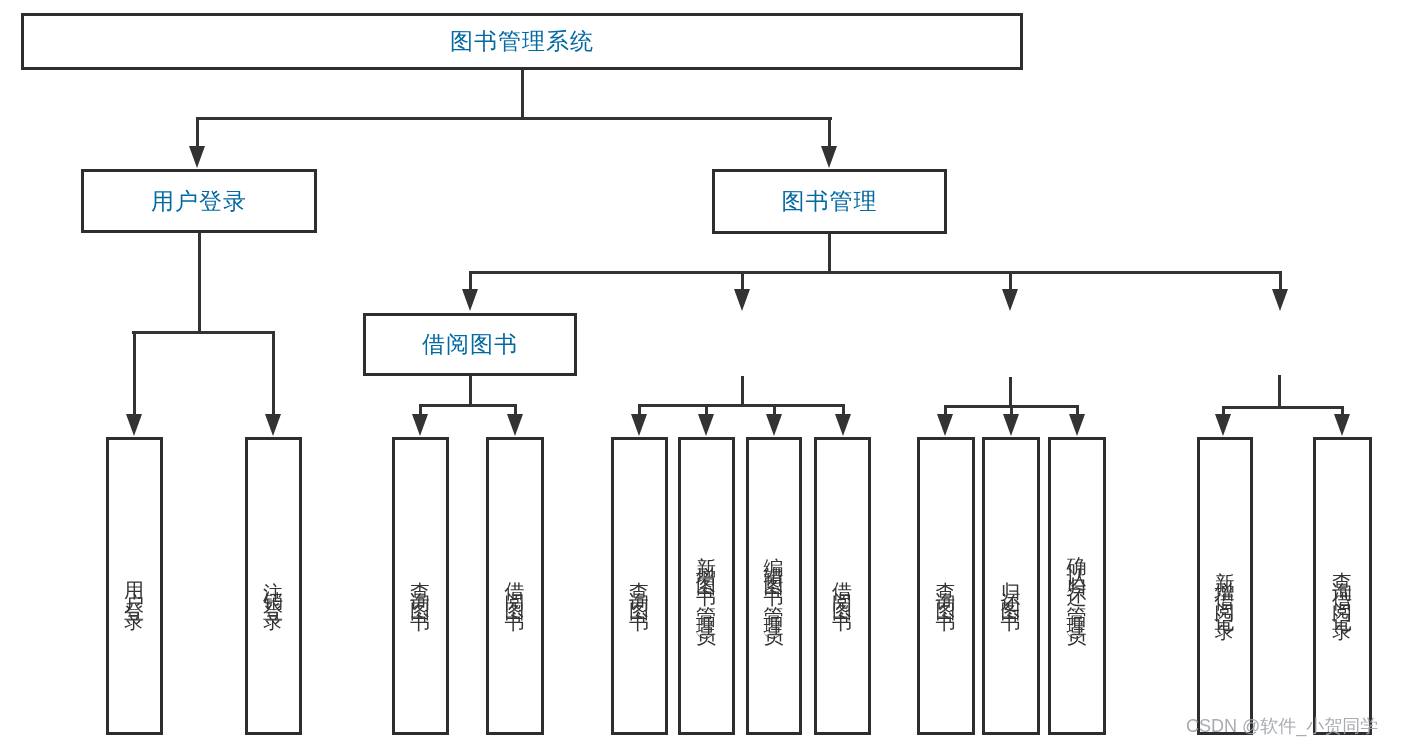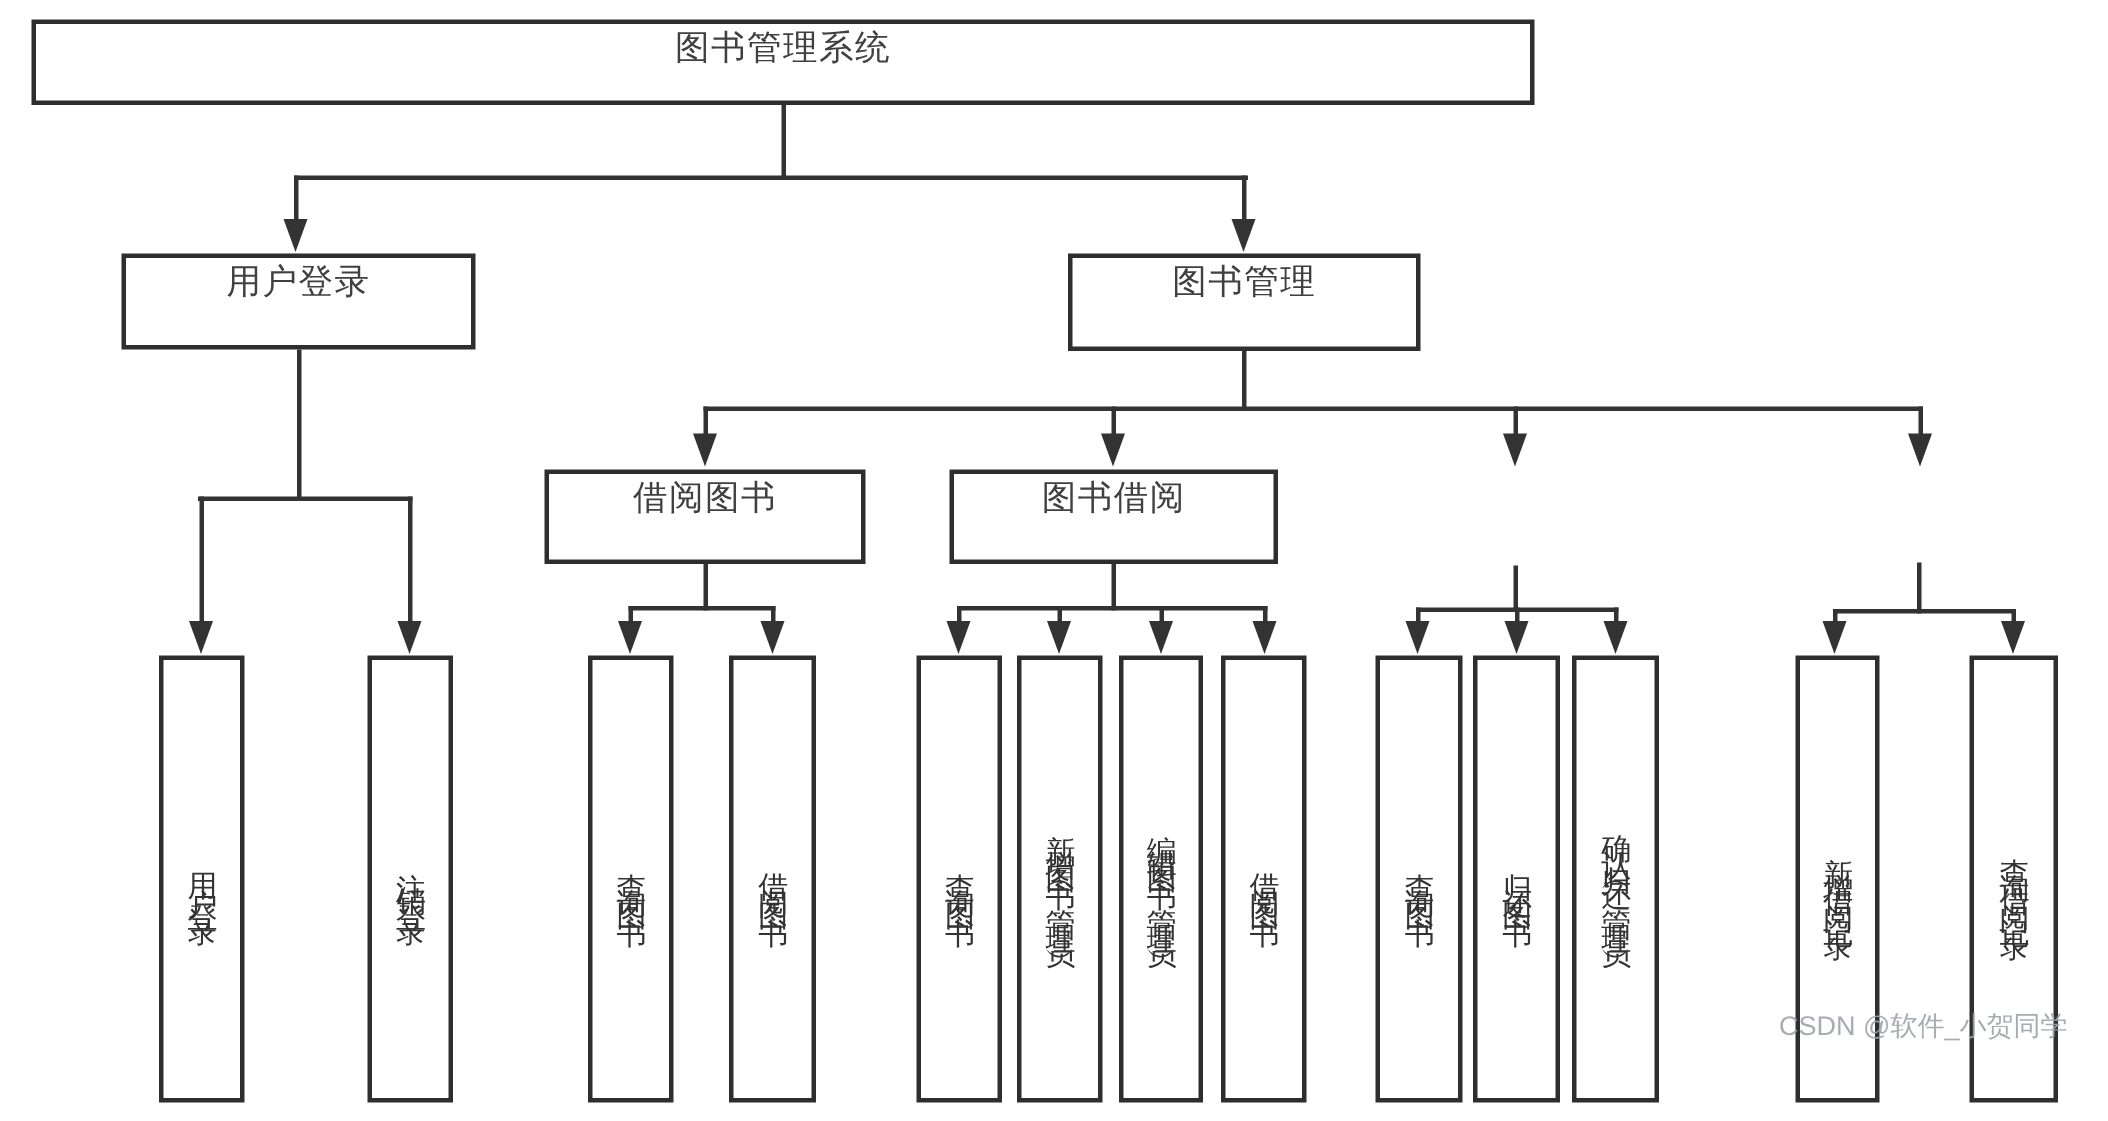--- a/index.html
+++ b/index.html
@@ -7,23 +7,23 @@
     position: relative;
     width: 1405px; height: 747px;
     background: #ffffff;
     font-family: "Liberation Sans", "DejaVu Sans", sans-serif;
     overflow: hidden;
   }
   .node {
     position: absolute;
     border: 3px solid #2e2e2e;
     background: #ffffff;
-    display: flex; justify-content: center;
+    display: flex; align-items: center; justify-content: center;
     box-sizing: border-box;
-    color: #404040;
+    color: #0369a1;
     font-size: 23px;
     letter-spacing: 1px;
     white-space: nowrap;
   }
   .leaf {
     position: absolute;
     border: 3px solid #2e2e2e;
     background: #ffffff;
     display: flex; align-items: center; justify-content: center;
     box-sizing: border-box;
@@ -39,21 +39,21 @@
   .vline { position: absolute; width: 3px; background: #333333; }
   .hline { position: absolute; height: 3px; background: #333333; }
   .arrow {
     position: absolute; width: 0; height: 0;
     border-left: 8px solid transparent;
     border-right: 8px solid transparent;
     border-top: 22px solid #333333;
   }
   .watermark {
     position: absolute;
-    left: 1186px; top: 672px;
+    left: 1186px; top: 714px;
     font-size: 18px;
     color: rgba(158,163,168,0.9);
     letter-spacing: 0px;
     white-space: nowrap;
     z-index: 5;
   }
 </style>
 </head>
 <body>
 
@@ -65,23 +65,20 @@
 
   <div class="node" style="left:81px; top:169px; width:236px; height:64px;">
     <span>用户登录</span>
   </div>
   <div class="node" style="left:712px; top:169px; width:235px; height:65px;">
     <span>图书管理</span>
   </div>
 
   <div class="node" style="left:363px; top:313px; width:214px; height:63px;">
     <span>借阅图书</span>
-  </div>
-  <div class="node" style="left:633px; top:313px; width:219px; height:63px;">
-    <span>图书借阅</span>
   </div>
 
   <div class="leaf" style="left:106px; top:437px; width:57px; height:298px;">
     <span class="vtext">用户登录</span>
   </div>
   <div class="leaf" style="left:245px; top:437px; width:57px; height:298px;">
     <span class="vtext">注销登录</span>
   </div>
 
   <div class="leaf" style="left:392px; top:437px; width:57px; height:298px;">

